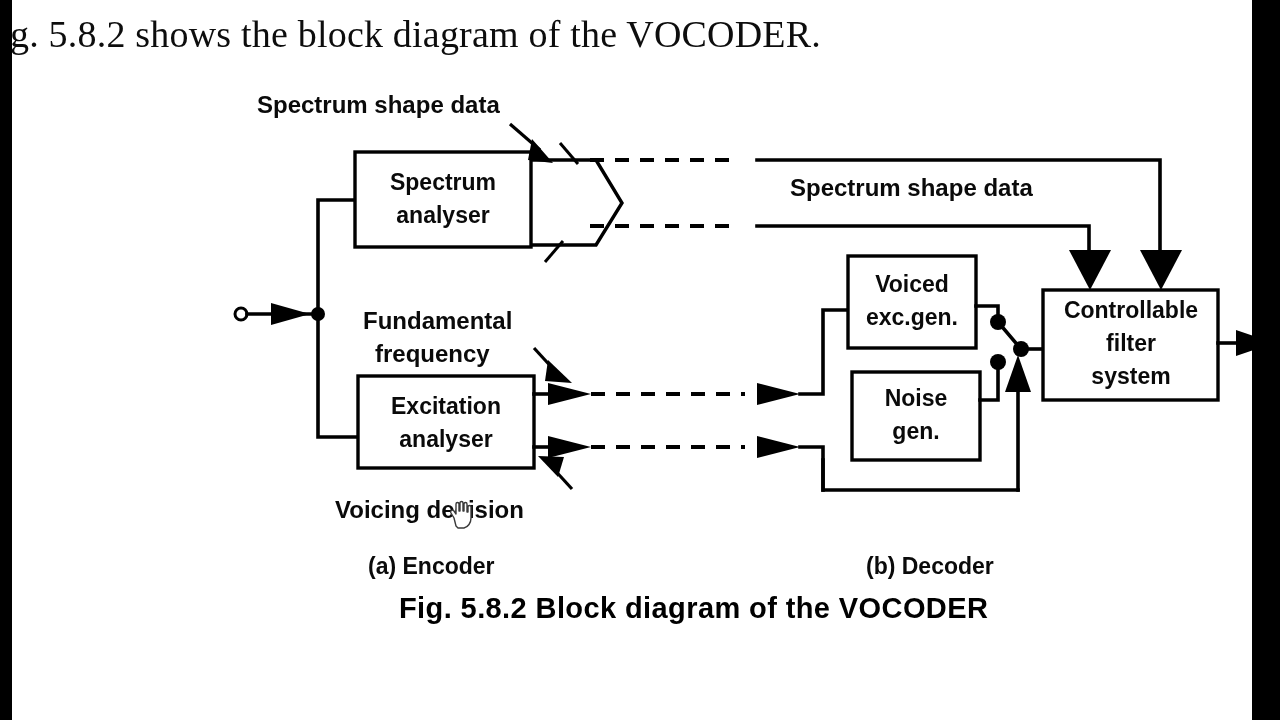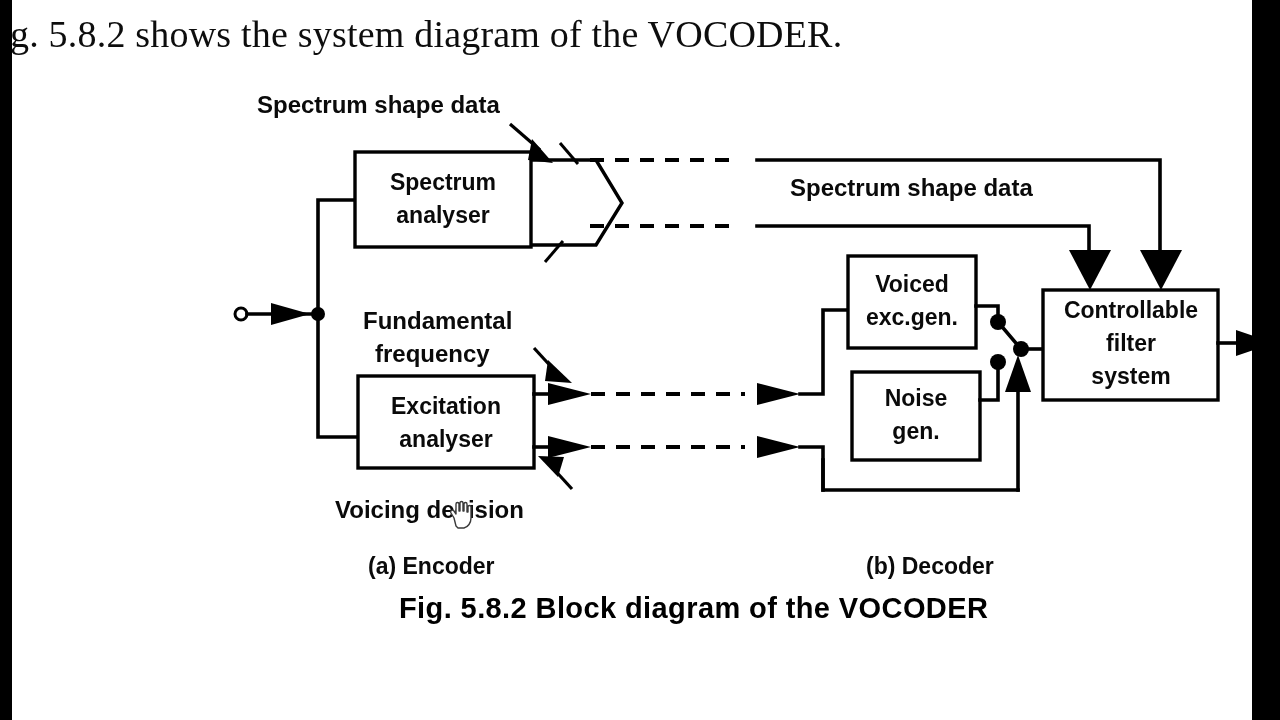--- a/index.html
+++ b/index.html
@@ -49,21 +49,21 @@
   #cursor{position:absolute;width:26px;height:30px;pointer-events:none;}
 </style>
 </head>
 <body>
 
 <div id="stage">
 
   <div class="edge-bar" id="edge-left"></div>
   <div class="edge-bar" id="edge-right"></div>
 
-  <div class="headline">g. 5.8.2 shows the system diagram of the VOCODER.</div>
+  <div class="headline">g. 5.8.2 shows the block diagram of the VOCODER.</div>
 
   <svg id="diagram" viewBox="0 0 1280 720" xmlns="http://www.w3.org/2000/svg">
 
     <circle class="term" cx="241" cy="314" r="6"></circle>
     <path class="wire" d="M247,314 H318"></path>
     <polygon class="solidhead" points="271,303 310,314 271,325"></polygon>
     <circle class="dot" cx="318" cy="314" r="7"></circle>
 
     <path class="wire" d="M318,314 V200 H355"></path>
     <path class="wire" d="M318,314 V437 H358"></path>

